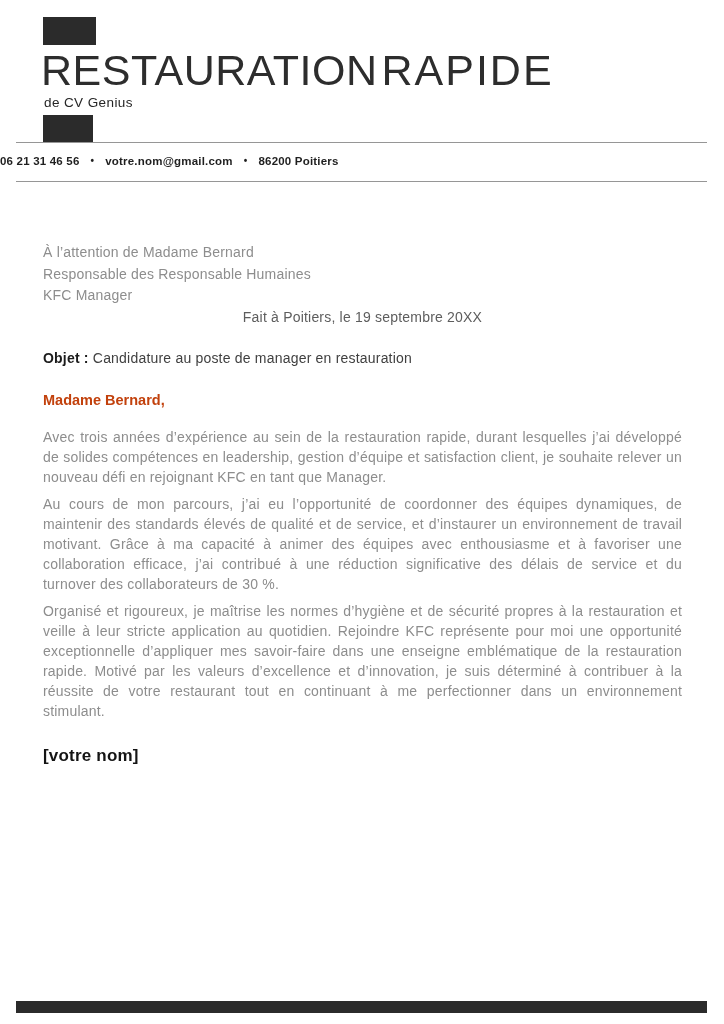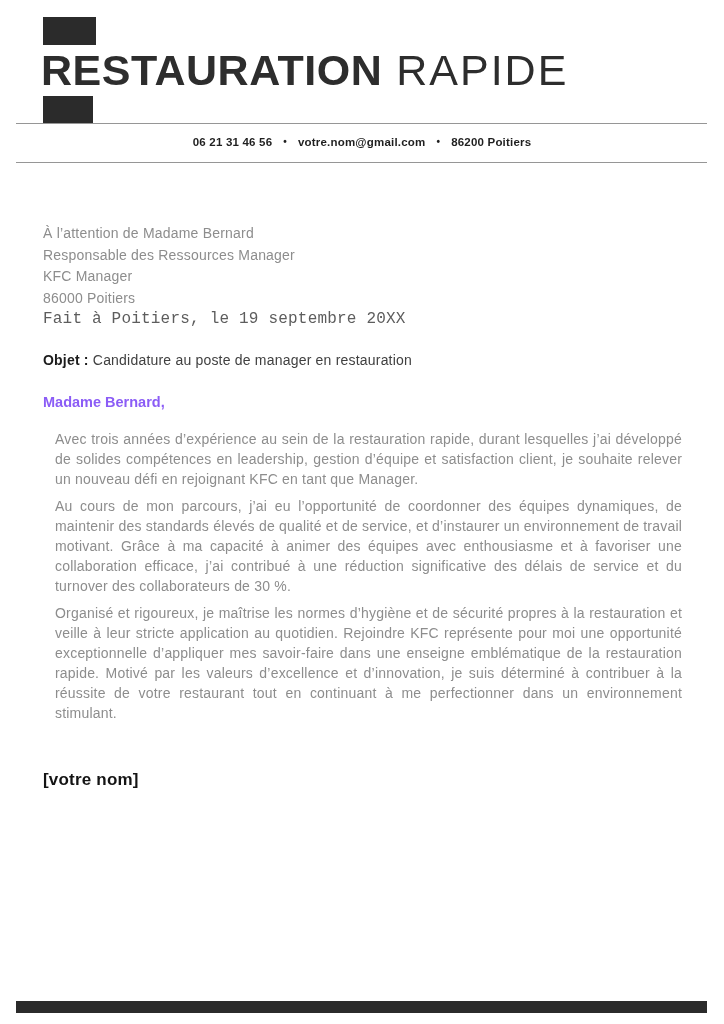--- a/index.html
+++ b/index.html
@@ -21,38 +21,37 @@
   .sq-top { margin-top: 17px; }
   .sq-bottom { width: 50px; height: 27px; margin-top: 4px; }
   .brand-title {
     margin: 4px 42px 0 41px;
     font-size: 43px;
     line-height: 43px;
     letter-spacing: 0.5px;
     color: #2d2d2d;
     white-space: nowrap;
   }
-  .brand-title .t-bold  { font-weight: 700; }
-  .brand-title .t-light { font-weight: 400; letter-spacing: 2px; margin-left: 14px; }
+  .brand-title .t-bold  { font-weight: 400; }
+  .brand-title .t-light { font-weight: 400; letter-spacing: 2px; margin-left: 4px; }
   .brand-subtitle {
     margin: 3px 0 0 44px;
     font-size: 13.5px;
     line-height: 16px;
     letter-spacing: 0.4px;
     color: #262626;
   }
   .rule {
     border: none;
     border-top: 1px solid #969696;
     margin: 0 17px 0 16px;
     height: 0;
   }
   .contact-bar {
     padding: 11px 0 12px 0;
-    text-align: center;
     font-size: 11.5px;
     line-height: 14px;
     font-weight: 700;
     color: #1f1f1f;
     letter-spacing: 0.2px;
   }
   .contact-bar .sep {
     display: inline-block;
     margin: 0 11px;
     font-size: 10px;
@@ -62,55 +61,54 @@
   
   .recipient {
     margin: 60px 42px 0 43px;
     font-size: 14px;
     line-height: 21.5px;
     color: #8d8d8d;
     letter-spacing: 0.2px;
   }
   .date-line {
     margin: 3px 42px 0 43px;
-    text-align: left;
-    font-size: 16px;
+    text-align: center;
+    font-size: 14px;
     line-height: 15px;
     color: #5d5d5d;
     letter-spacing: 0.2px;
-    font-family: Liberation Mono, monospace;
   }
   .subject-line {
     margin: 25px 42px 0 43px;
     font-size: 14px;
     line-height: 16px;
     color: #404040;
     letter-spacing: 0.2px;
   }
   .subject-line .subject-label { font-weight: 700; color: #1b1b1b; }
   .salutation {
     margin: 26px 42px 0 43px;
     font-size: 14.5px;
     line-height: 16px;
     font-weight: 700;
-    color: #8b5cf6;
+    color: #c2410c;
   }
-  .letter-body { margin: 0 42px 0 55px; }
+  .letter-body { margin: 0 42px 0 43px; }
   .letter-body p {
     margin: 7px 0 0 0;
     font-size: 14px;
     line-height: 20px;
     color: #8d8d8d;
     letter-spacing: 0.2px;
     text-align: justify;
     text-align-last: left;
   }
   .letter-body p.first { margin-top: 19px; }
   .signature {
-    margin: 46px 42px 0 43px;
+    margin: 24px 42px 0 43px;
     font-size: 17px;
     line-height: 21px;
     font-weight: 700;
     color: #141414;
     letter-spacing: 0.2px;
   }
   .footer-bar {
     position: absolute;
     left: 16px;
     right: 17px;
@@ -123,36 +121,36 @@
 <body>
 
 <div class="page">
 
   <div class="brand-square sq-top"></div>
 
   <div class="brand-title">
     <span class="t-bold">RESTAURATION</span><span class="t-light">RAPIDE</span>
   </div>
 
+  <div class="brand-subtitle">de CV Genius</div>
 
   <div class="brand-square sq-bottom"></div>
 
   <hr class="rule">
 
   <div class="contact-bar">
     <span>06 21 31 46 56</span><span class="sep">•</span><span>votre.nom@gmail.com</span><span class="sep">•</span><span>86200 Poitiers</span>
   </div>
 
   <hr class="rule">
 
   <div class="recipient">
     <div>À l’attention de Madame Bernard</div>
-    <div>Responsable des Ressources Manager</div>
+    <div>Responsable des Responsable Humaines</div>
     <div>KFC Manager</div>
-    <div>86000 Poitiers</div>
   </div>
 
   <div class="date-line">Fait à Poitiers, le 19 septembre 20XX</div>
 
   <div class="subject-line">
     <span class="subject-label">Objet :</span><span> Candidature au poste de manager en restauration</span>
   </div>
 
   <div class="salutation">Madame Bernard,</div>
 

